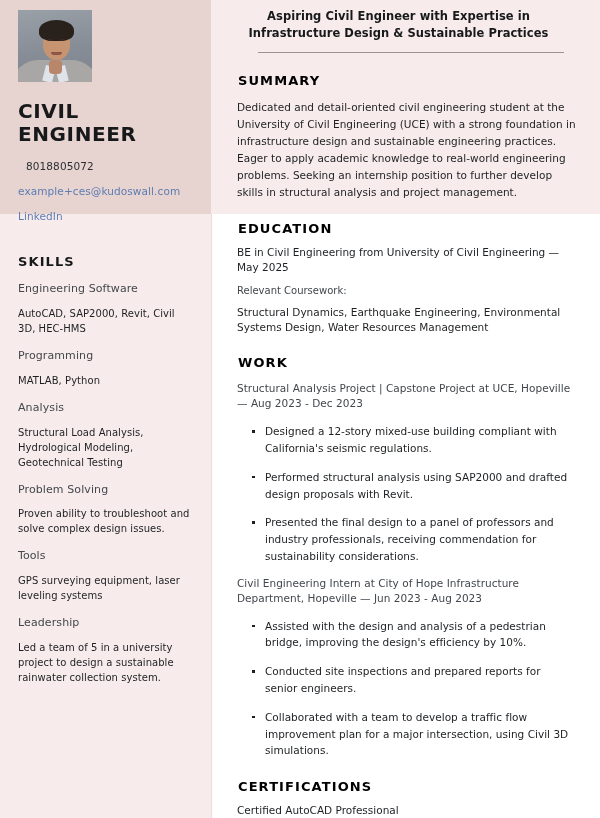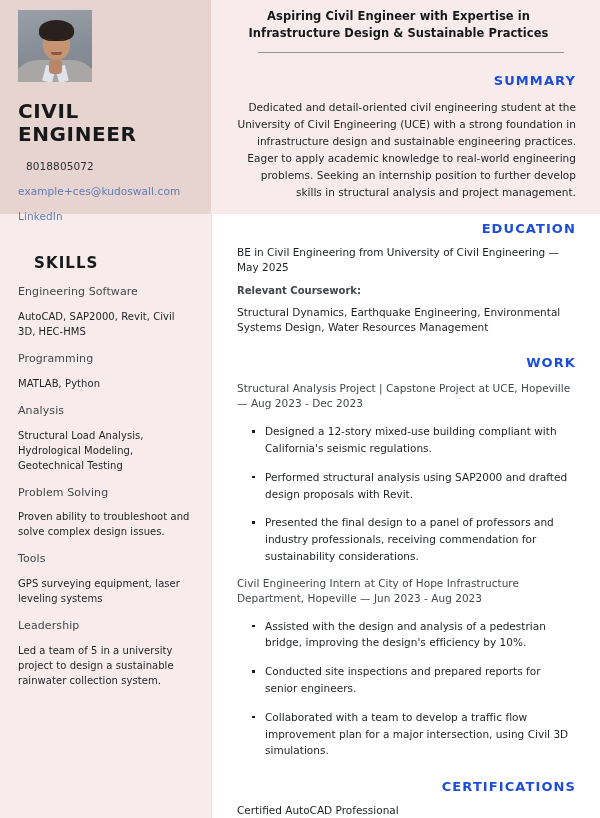--- a/index.html
+++ b/index.html
@@ -129,22 +129,22 @@
   .link {
     display: block;
     margin: 13px 0 0 2px;
     font-size: 10.5px;
     color: #5d7cb3;
     text-decoration: none;
     letter-spacing: 0.1px;
   }
 
   .side-section-title {
-    margin: 32px 0 0 18px;
-    font-size: 15px;
+    margin: 32px 0 0 2px;
+    font-size: 13px;
     font-weight: 600;
     letter-spacing: 1.1px;
     color: #17191b;
   }
   .skill-group { margin-top: 13px; padding-left: 2px; }
   .skill-label {
     font-size: 11px;
     color: #42474c;
     letter-spacing: 0.1px;
     line-height: 1.35;
@@ -178,45 +178,42 @@
   .rule {
     margin: 9px 12px 0 33px;
     height: 1px;
     background: #9a9593;
   }
 
   .section-title {
     font-size: 13px;
     font-weight: 600;
     letter-spacing: 1.1px;
-    color: #1d4ed8;
+    color: #000000;
     margin: 20px 0 0 13px;
-    text-align: right;
   }
 
   .body-text {
     margin: 11px 0 0 12px;
     font-size: 10.5px;
     line-height: 1.62;
     color: #1d2023;
     letter-spacing: 0.03px;
-    text-align: right;
   }
   .entry-title {
     margin: 11px 0 0 12px;
     font-size: 10.5px;
     line-height: 1.42;
     color: #42474c;
     letter-spacing: 0.03px;
   }
   .sub-note {
     margin: 10px 0 0 12px;
     font-size: 10px;
     color: #42474c;
-    font-weight: bold;
   }
   .plain-line {
     margin: 9px 0 0 12px;
     font-size: 10.5px;
     color: #1d2023;
     line-height: 1.45;
   }
   ul.bullets {
     margin: 7px 0 0 26px;
     padding: 0;

